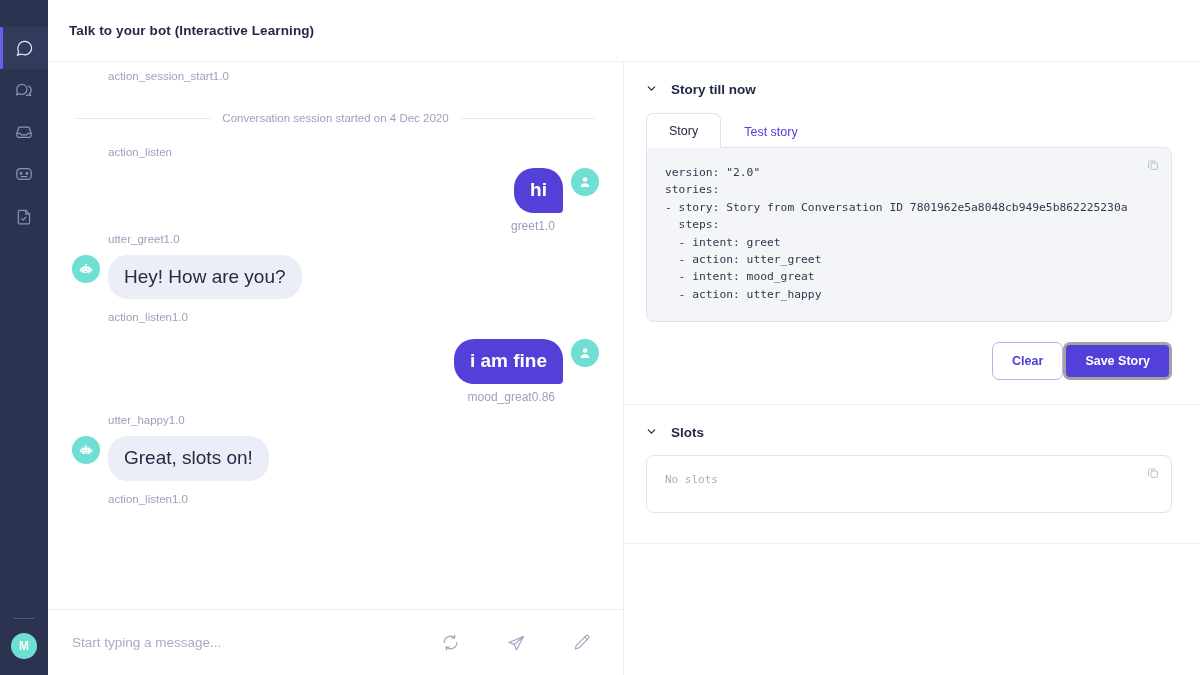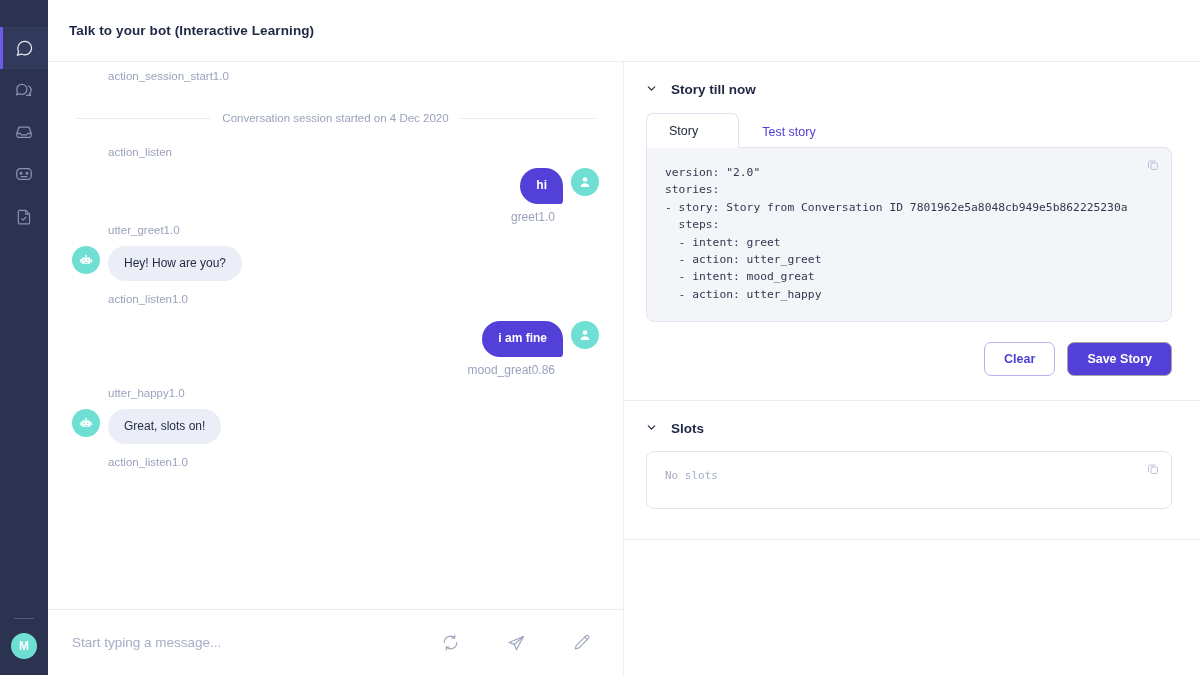--- a/index.html
+++ b/index.html
@@ -81,21 +81,21 @@
 
   .msg-row { display: flex; align-items: flex-start; margin: 10px 0 0 0; }
   .msg-row.user { justify-content: flex-end; }
 
   .avatar-bot, .avatar-user {
     width: 28px; height: 28px; border-radius: 50%;
     background: #6fdfd4; flex: 0 0 28px;
     display: flex; align-items: center; justify-content: center;
   }
   .bubble {
-    max-width: 330px; font-size: 12px; line-height: 1.3;
+    max-width: 330px; font-size: 19px; line-height: 1.3;
     padding: 10px 16px;
   }
   .bubble.bot {
     background: #eceef7; color: #242c45;
     border-radius: 20px 20px 20px 20px;
     border-bottom-left-radius: 20px;
     margin-left: 8px; margin-top: 0;
   }
   .bubble.user {
     background: #5340d9; color: #ffffff; font-weight: 600;
@@ -129,21 +129,21 @@
 
   .section { padding: 18px 28px 0 22px; }
   .section-hd {
     display: flex; align-items: center; gap: 14px;
     margin-bottom: 14px; cursor: pointer;
   }
   .section-hd .title { font-size: 13.5px; font-weight: 700; color: #1f2745; }
 
   .tabs { display: flex; align-items: flex-end; padding-left: 22px; }
   .tab {
-    font-size: 12.5px; padding: 10px 40px 9px 22px; cursor: pointer;
+    font-size: 12.5px; padding: 10px 22px 9px 22px; cursor: pointer;
     border: 1px solid transparent; border-bottom: none;
     border-radius: 7px 7px 0 0; position: relative; top: 1px;
   }
   .tab.active {
     color: #22293f; background: #ffffff;
     border-color: #dfe3ef; border-bottom: 1px solid #fff; z-index: 2;
   }
   .tab.inactive { color: #5340d9; }
 
   .code-box {
@@ -158,29 +158,29 @@
     font-size: 11.3px; line-height: 17.4px; color: #30384f;
     white-space: pre;
   }
   .copy-btn {
     position: absolute; top: 7px; right: 8px;
     width: 20px; height: 20px; cursor: pointer;
     display: flex; align-items: center; justify-content: center;
   }
 
   .actions {
-    display: flex; justify-content: flex-end; gap: 12px;
+    display: flex; justify-content: flex-end; gap: 0;
     padding: 20px 28px 0 0;
   }
   .btn {
     font-size: 12.5px; font-weight: 700; border-radius: 7px;
     padding: 9px 19px; cursor: pointer; font-family: "Liberation Sans", sans-serif;
   }
   .btn.ghost { background: #fff; color: #4b3fd6; border: 1px solid #b9b1ef; }
-  .btn.primary { background: #5340d9; color: #fff; border: 1px solid #a3a3a3; }
+  .btn.primary { background: #5340d9; color: #fff; border: 3px solid #a3a3a3; }
 
   .panel-sep { height: 1px; background: #eceef4; margin-top: 24px; }
 
   .slots-box {
     margin: 0 28px 0 22px;
     background: #fff; border: 1px solid #dfe3ef; border-radius: 8px;
     padding: 17px 18px 20px 18px; position: relative; min-height: 58px;
   }
   .slots-text {
     font-family: "DejaVu Sans Mono", monospace;

